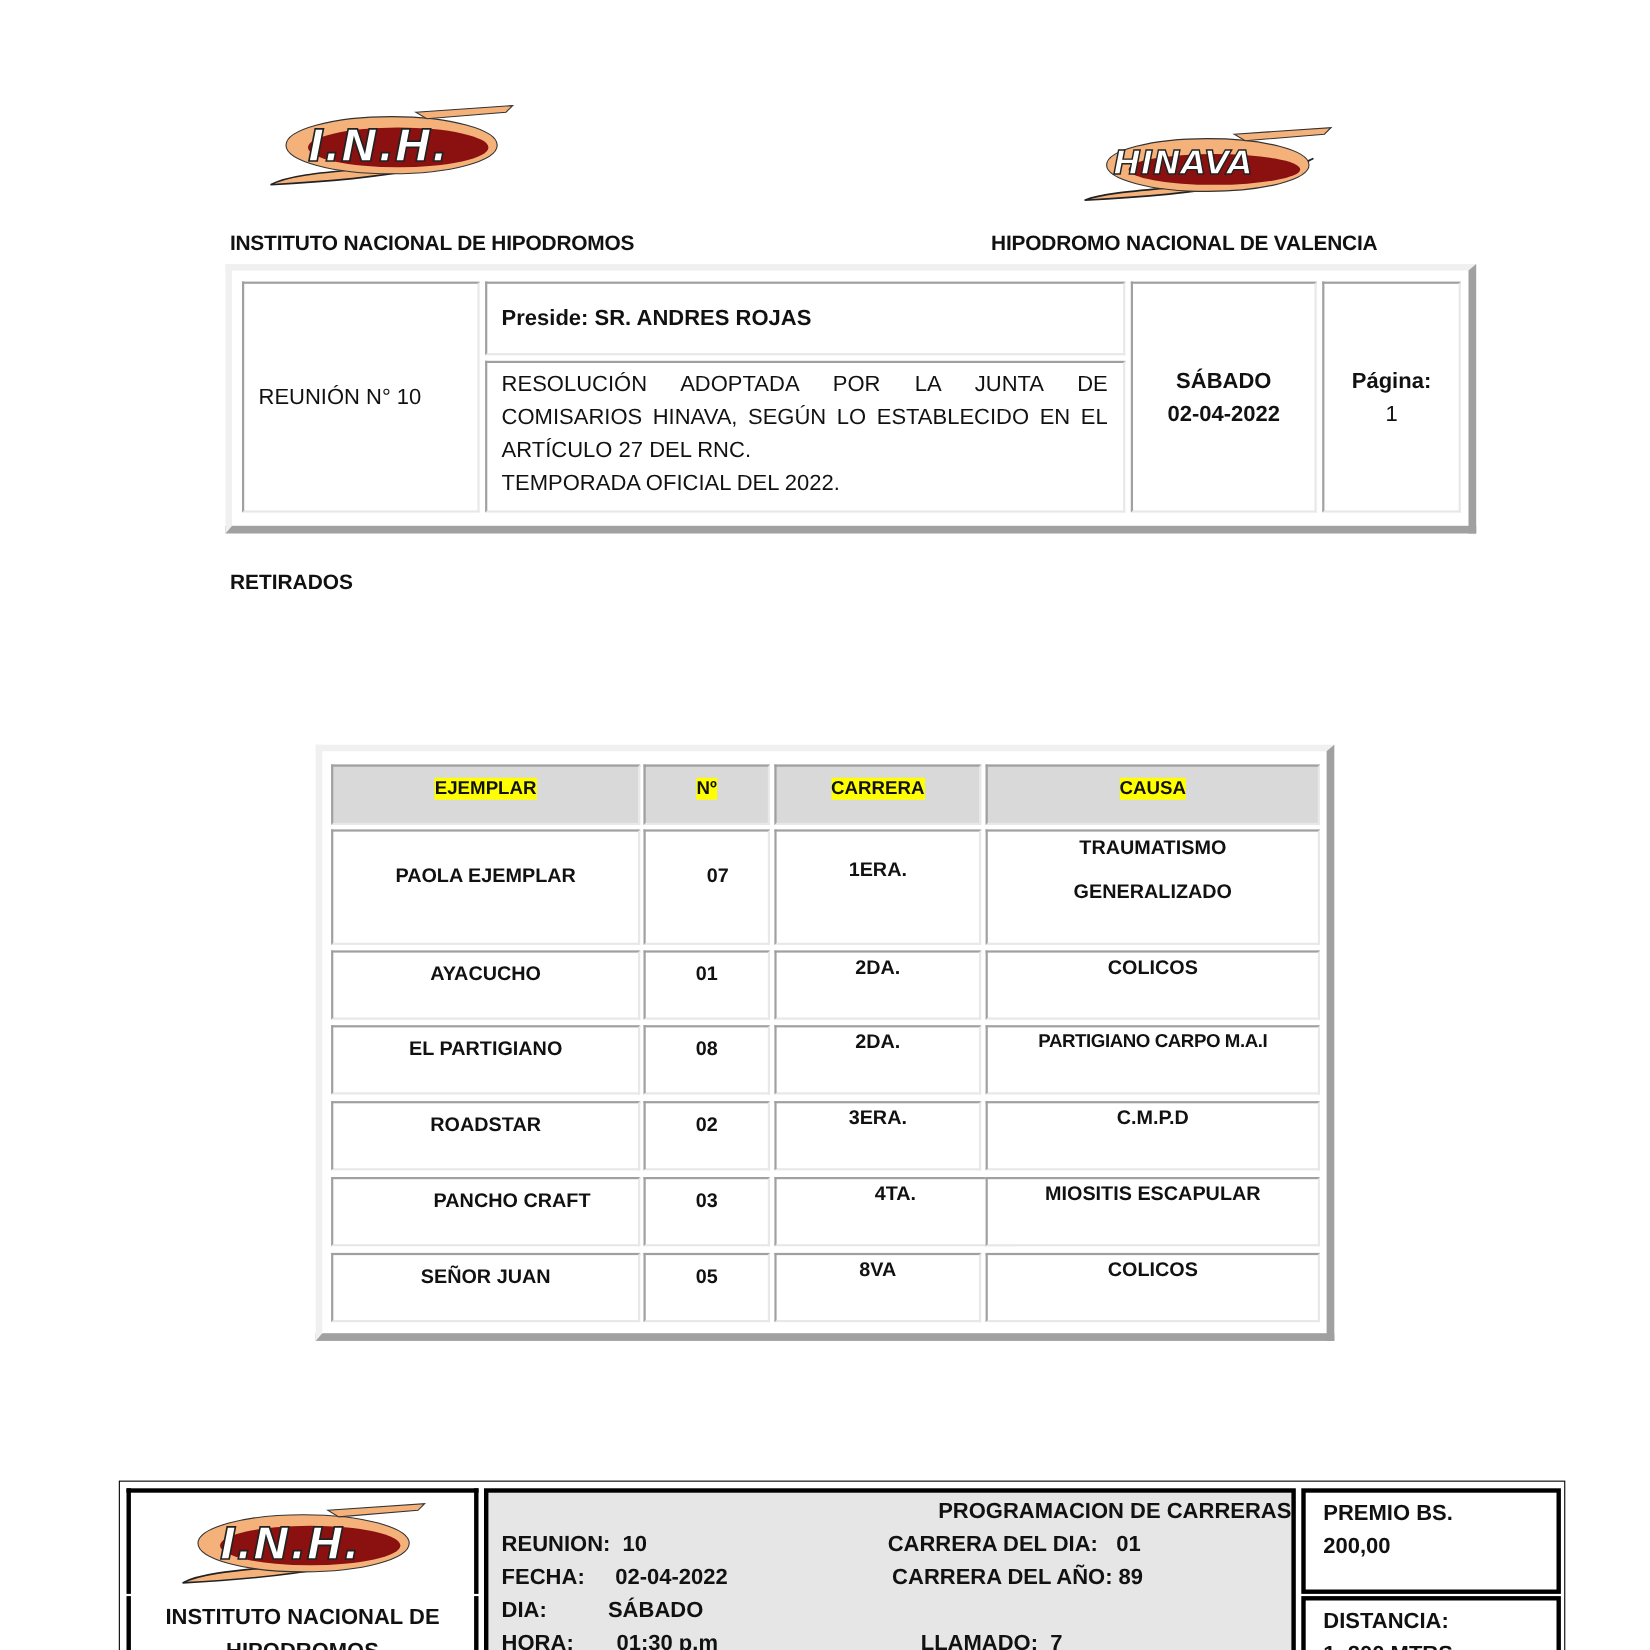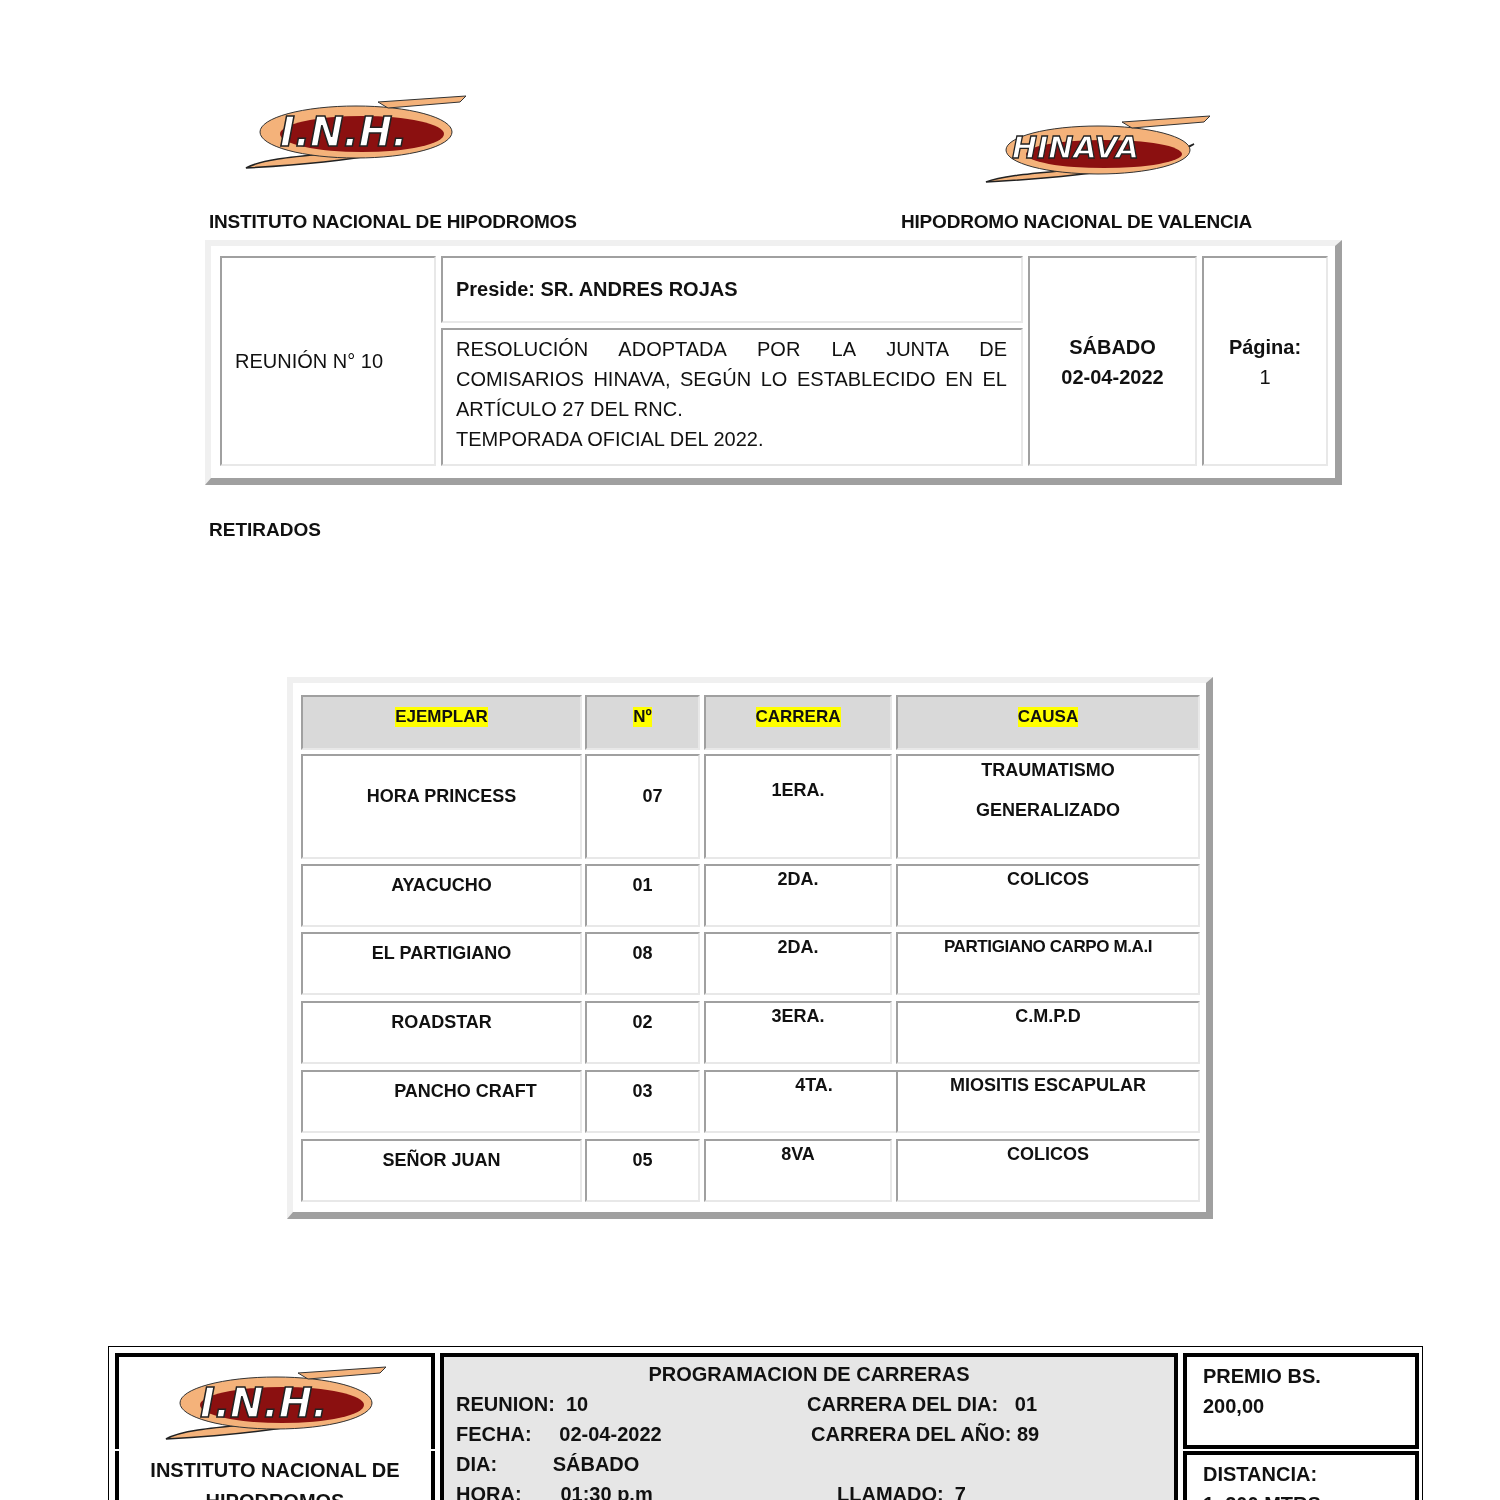--- a/index.html
+++ b/index.html
@@ -123,21 +123,21 @@
     <span class="hl">Nº</span>
   </div>
   <div class="rc head" style="left:603px; top:12px; width:304px; height:55px;">
     <span class="hl">CAUSA</span>
   </div>
   <div class="rc head" style="left:411px; top:12px; width:188px; height:55px;">
     <span class="hl">CARRERA</span>
   </div>
 
   <div class="rc" style="left:8px; top:71px; width:281px; height:105px;">
-    <span class="mid" style="top:30px;">HORA PRINCESS</span>
+    <span class="mid" style="top:30px;">PAOLA EJEMPLAR</span>
   </div>
   <div class="rc" style="left:292px; top:71px; width:115px; height:105px;">
     <span class="mid" style="top:30px;padding-left:20px;">07</span>
   </div>
   <div class="rc" style="left:411px; top:71px; width:188px; height:105px;">
     <span class="mid" style="top:24px;">1ERA.</span>
   </div>
   <div class="rc" style="left:603px; top:71px; width:304px; height:105px;">
     <span class="mid" style="top:4px;">TRAUMATISMO</span>
     <span class="mid" style="top:44px;">GENERALIZADO</span>
@@ -219,21 +219,21 @@
       <path d="M140 10 L228 4 L222 10 L150 16 Z" fill="#f4b27a" stroke="#333" stroke-width="1"></path>
       <text x="42" y="54" font-family="DejaVu Sans" font-size="40" font-weight="bold" font-style="italic" fill="#ffffff" stroke="#222" stroke-width="1.5">I.N.H.</text>
     </svg>
   </div>
   <div class="pb" style="left:6px; top:104px; width:320px; height:90px; border-top:none;">
     <div class="org-bottom" style="top:4px;">INSTITUTO NACIONAL DE</div>
     <div class="org-bottom" style="top:35px;">HIPODROMOS</div>
   </div>
 
   <div class="pb gray" style="left:331px; top:6px; width:738px; height:190px;">
-    <div class="prog-title" style="top:6px;">PROGRAMACION DE CARRERAS</div>
+    <div class="prog-title" style="top:6px;text-align:right;">PROGRAMACION DE CARRERAS</div>
     <div class="prog-line" style="left:12px; top:36px;">REUNION:  10</div>
     <div class="prog-line" style="left:12px; top:66px;">FECHA:     02-04-2022</div>
     <div class="prog-line" style="left:12px; top:96px;">DIA:          SÁBADO</div>
     <div class="prog-line" style="left:12px; top:126px;">HORA:       01:30 p.m</div>
     <div class="prog-line" style="left:363px; top:36px;">CARRERA DEL DIA:   01</div>
     <div class="prog-line" style="left:367px; top:66px;">CARRERA DEL AÑO: 89</div>
     <div class="prog-line" style="left:393px; top:126px;">LLAMADO:  7</div>
   </div>
 
   <div class="pb" style="left:1074px; top:6px; width:236px; height:96px;">

